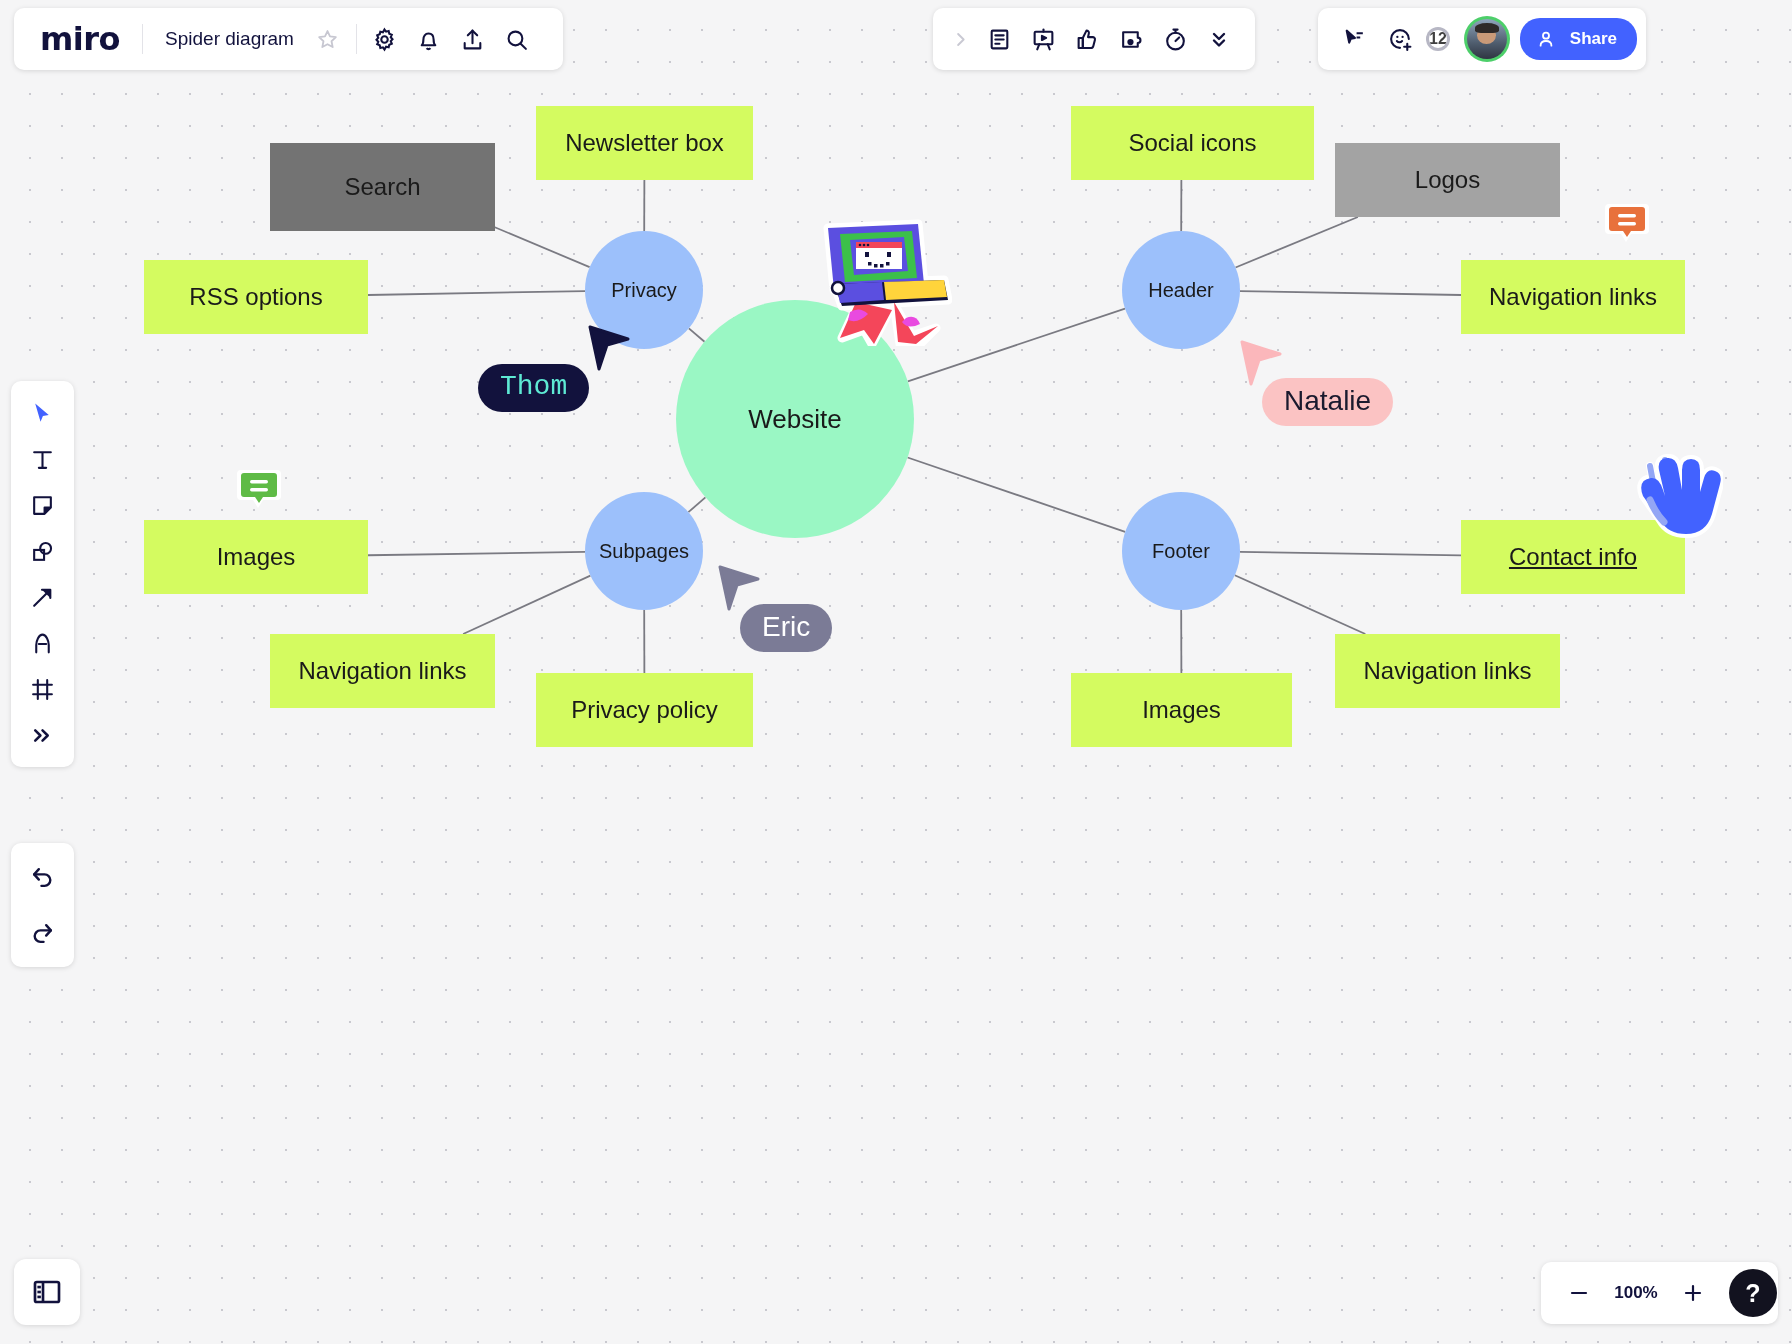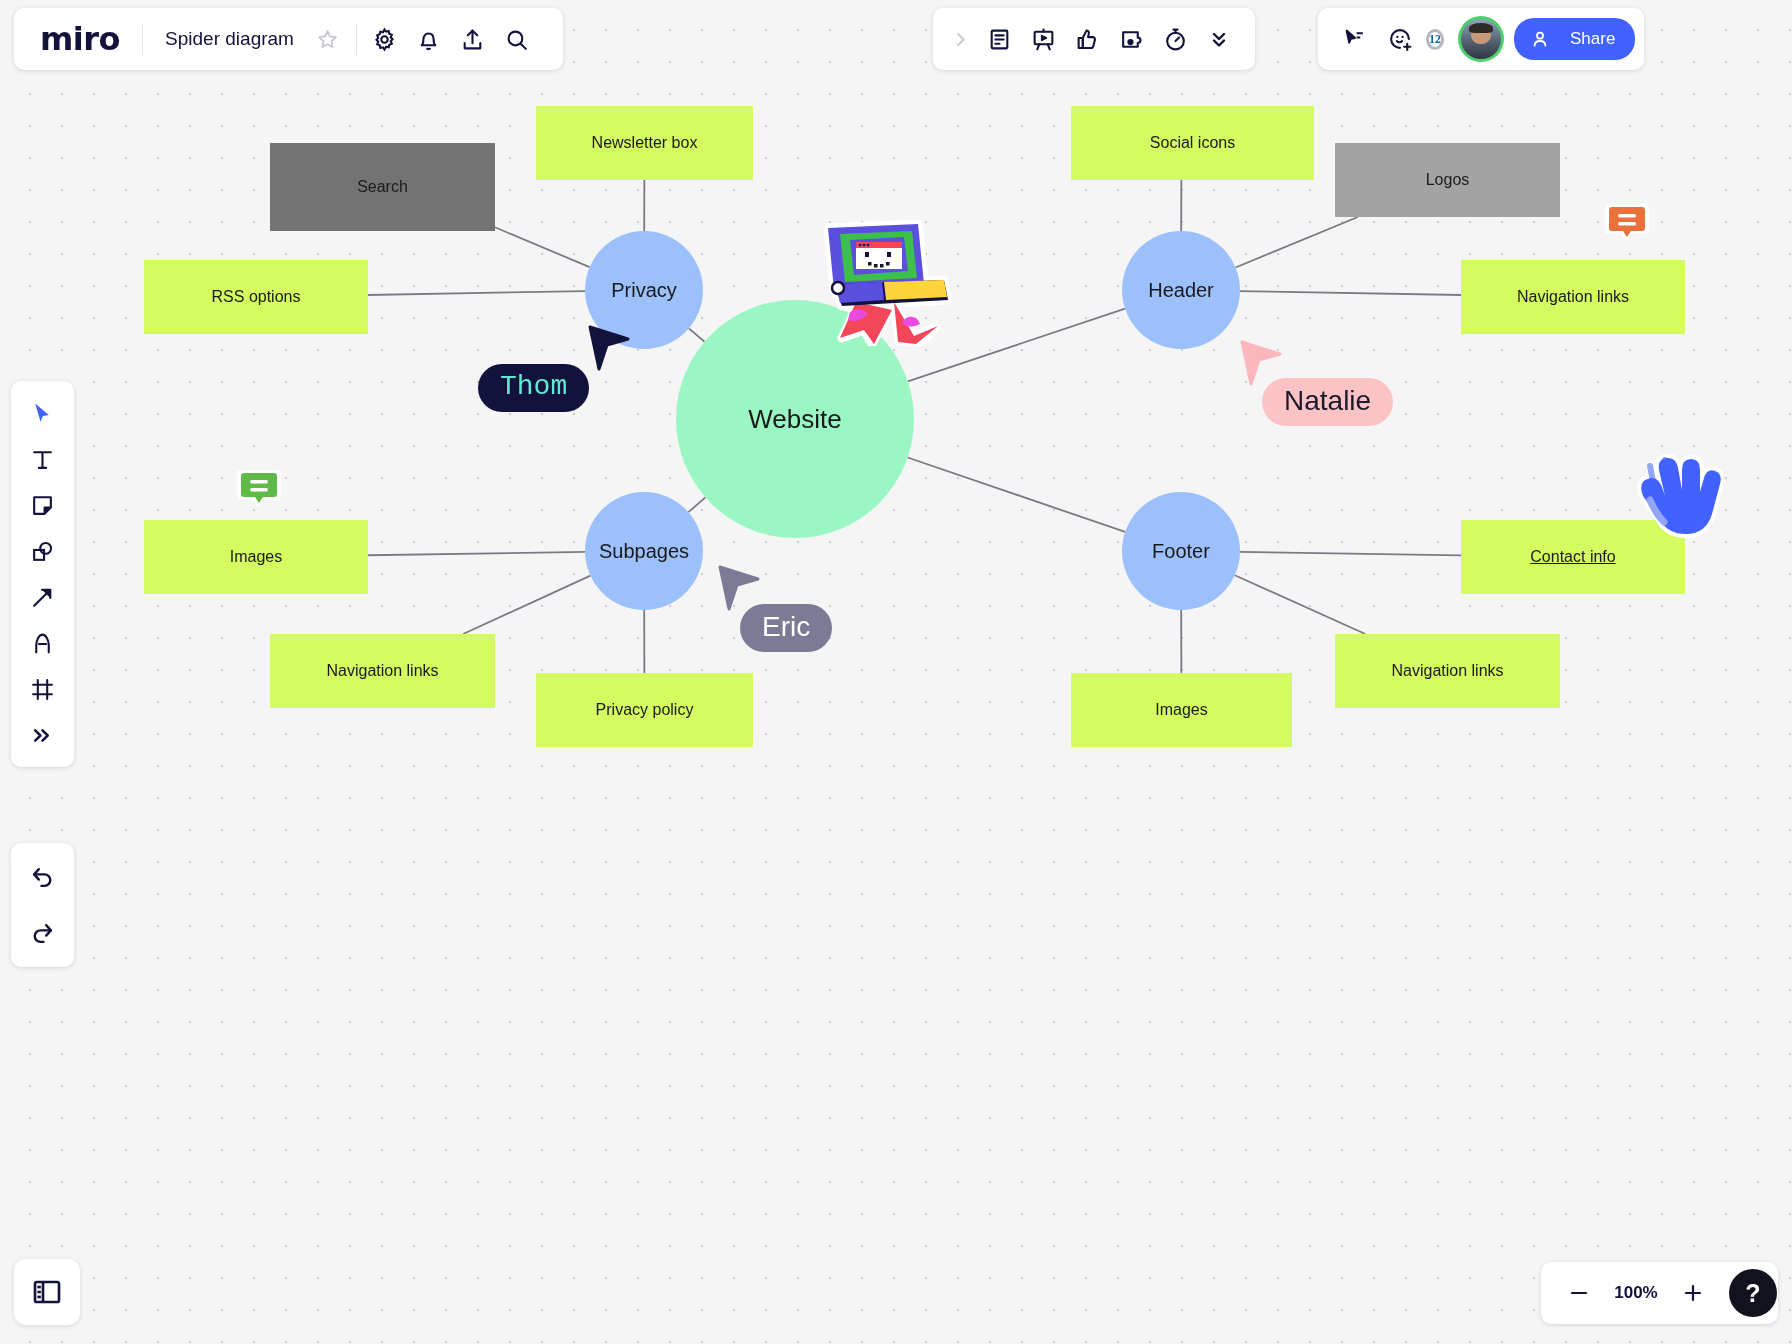--- a/index.html
+++ b/index.html
@@ -68,23 +68,23 @@
     padding: 0 9px 0 14px; gap: 2px;
     z-index: 40;
   }
   .avatars { display: flex; align-items: center; margin: 0 4px 0 8px; }
   .ring { padding: 3px; border-radius: 50%; margin-left: -9px; }
   .ring:first-child { margin-left: 0; }
   .av-photo { width: 100%; height: 100%; border-radius: 50%; position: relative; overflow: hidden; }
   .share-btn {
     height: 42px; border-radius: 20px;
     background: #4262ff; color: #fff;
-    display: flex; align-items: center; gap: 20px;
+    display: flex; align-items: center; gap: 14px;
     padding: 0 20px 0 16px;
-    font-size: 17px; font-weight: 400;
+    font-size: 17px; font-weight: 700;
     cursor: pointer; margin-left: 8px;
   }
 
   
   .tools {
     position: absolute; left: 11px; top: 381px;
     width: 63px;
     background: #fff; border-radius: 10px;
     box-shadow: 0 1px 5px rgba(0,0,0,.13);
     padding: 12px 0 12px 0;
@@ -138,21 +138,21 @@
   #diagram { position: absolute; inset: 0; z-index: 10; }
   #edges { position: absolute; inset: 0; z-index: 11; }
   .node {
     position: absolute; z-index: 12;
     display: flex; align-items: center; justify-content: center;
     text-align: center;
     color: #1a1a1a;
   }
   .leaf {
     background: #d4fb60;
-    font-size: 16px;
+    font-size: 24px;
   }
   .hub {
     background: #9cc0fb;
     border-radius: 50%;
     font-size: 20px;
   }
   .center-node {
     background: #9af7c4;
     border-radius: 50%;
     font-size: 26px;
@@ -405,21 +405,21 @@
       </div>
     </div>
     <div class="ring" style="background:#ffcd2b;">
       <div class="av-photo" style="background:linear-gradient(180deg,#6e5540 0%,#3b2e24 60%,#231b16 100%);">
         <div style="position:absolute;left:24%;top:12%;width:50%;height:46%;border-radius:50%;background:#d7a87d;"></div>
         <div style="position:absolute;left:22%;top:8%;width:56%;height:16%;border-radius:50% 50% 20% 20%;background:#c49a72;"></div>
       </div>
     </div>
     <div class="ring" style="background:#b7b7c4;">
       <div class="av-photo" style="background:#fff;display:flex;align-items:center;justify-content:center;">
-        <span style="font-size:12px;font-weight:700;color:#0369a1;font-family:Liberation Serif, serif;">12</span>
+        <span style="font-size:16px;font-weight:700;color:#404040;">12</span>
       </div>
     </div>
   </div>
   <div class="ring" style="background:#4dcf6a;margin-left:8px;width:46px;height:46px;">
     <div class="av-photo" style="background:linear-gradient(180deg,#8fa5bb 0%,#4f5d6e 60%,#2f3642 100%);">
       <div style="position:absolute;left:26%;top:18%;width:48%;height:44%;border-radius:50%;background:#c99a78;"></div>
       <div style="position:absolute;left:20%;top:10%;width:60%;height:24%;border-radius:50% 50% 25% 25%;background:#2e2a28;"></div>
     </div>
   </div>
   <div class="share-btn">

